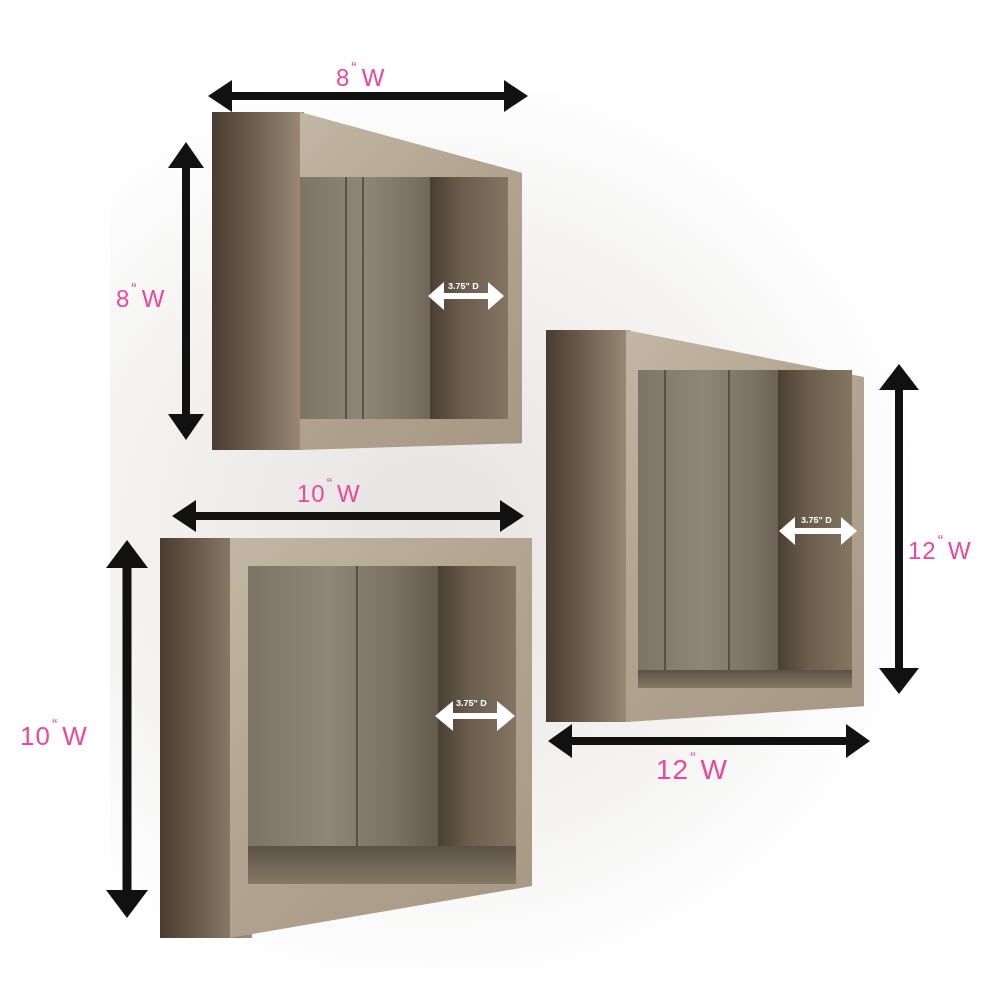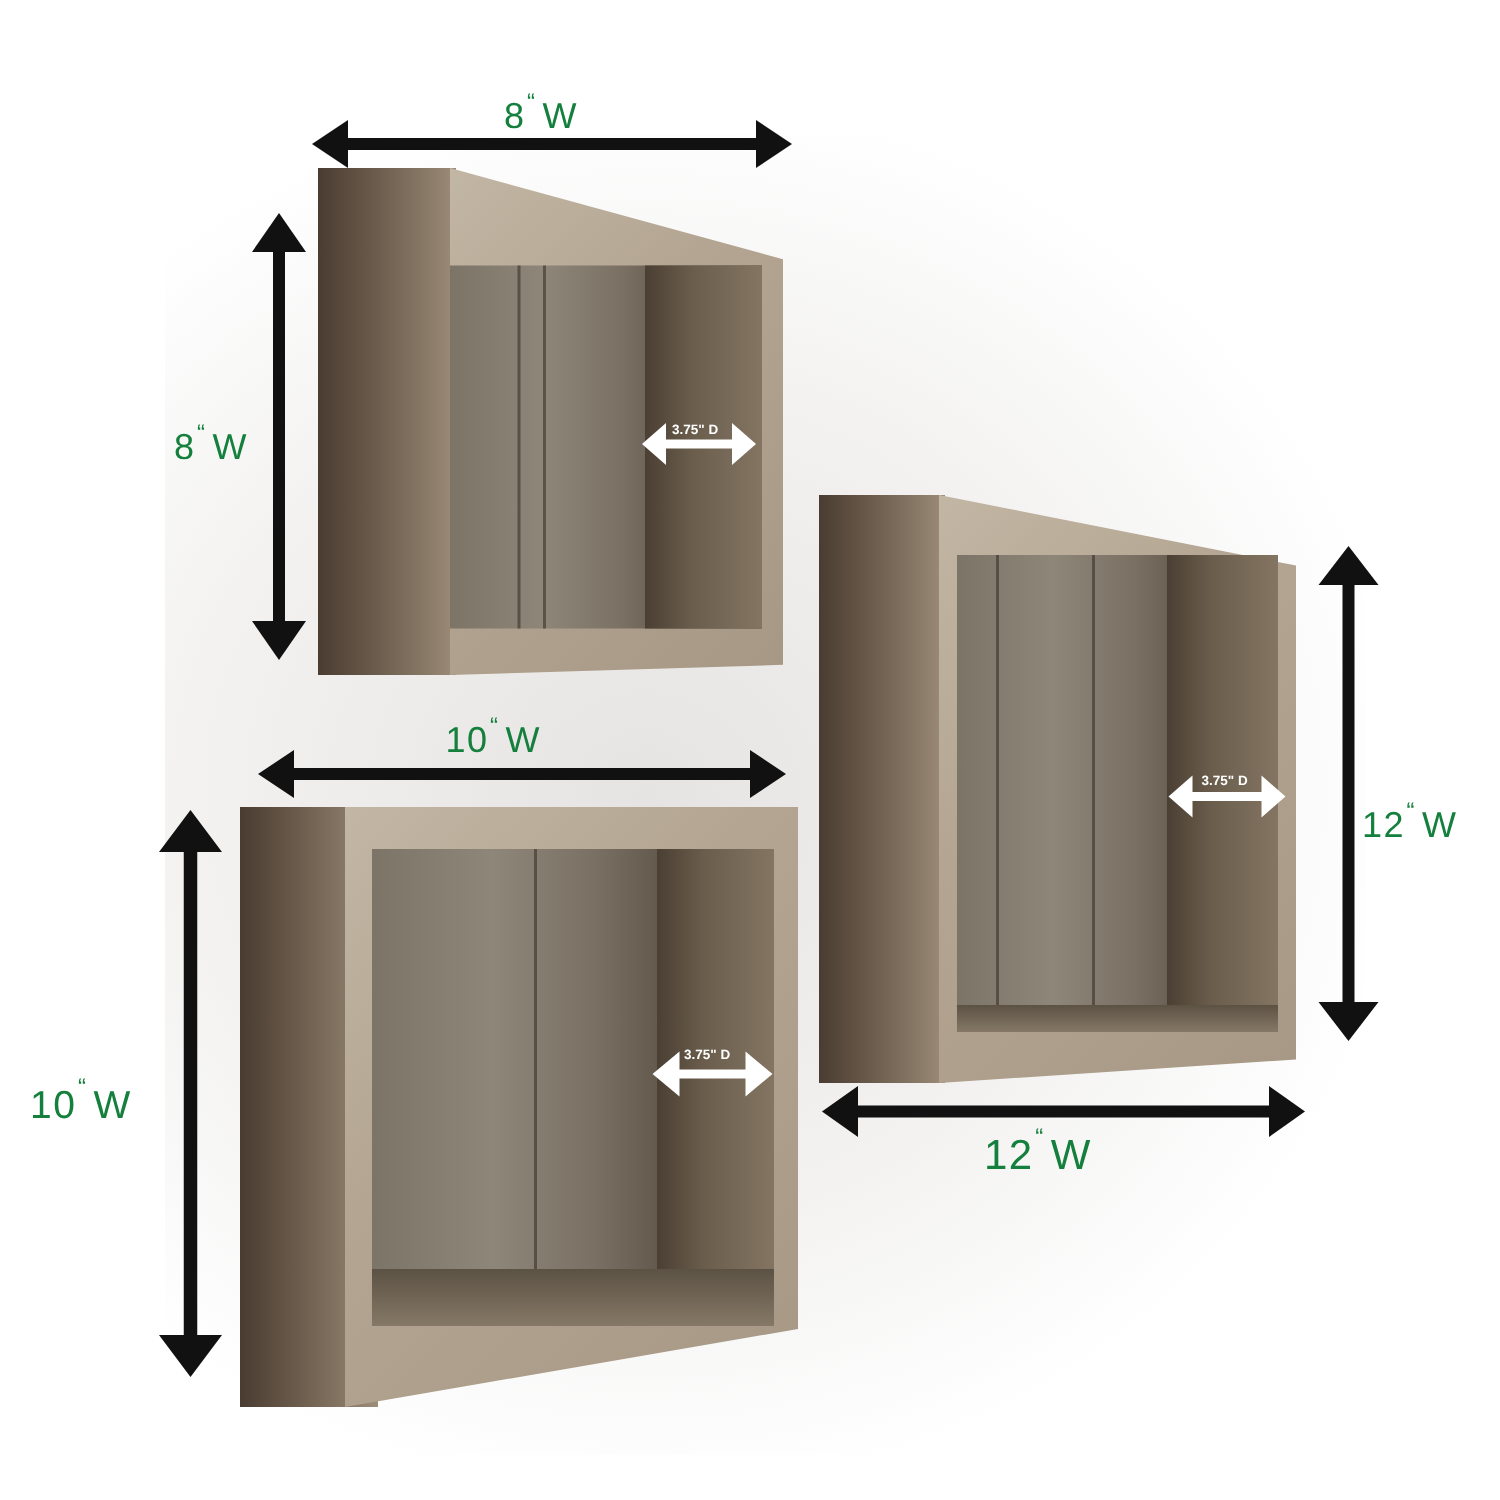--- a/index.html
+++ b/index.html
@@ -31,21 +31,21 @@
   }
   .inner-right {
     position:absolute; top:0; bottom:0; right:0;
     background: linear-gradient(90deg, #4a3f33 0%, #6a5d4c 40%, #847562 100%);
   }
   .inner-bottom {
     position:absolute; left:0; right:0; bottom:0;
     background: linear-gradient(180deg, #5c5244 0%, #857866 100%);
   }
   .label {
-    position:absolute; color:#15803d; font-size:24px; white-space:nowrap;
+    position:absolute; color:#ec4899; font-size:24px; white-space:nowrap;
     letter-spacing:1px;
   }
   .label .q { font-size:16px; vertical-align:top; position:relative; top:-4px; margin:0 4px 0 1px; }
   .depth {
     position:absolute; color:#fff; font-size:9px; font-weight:bold; white-space:nowrap;
   }
   svg.arrow { position:absolute; overflow:visible; }
 </style>
 </head>
 <body>

